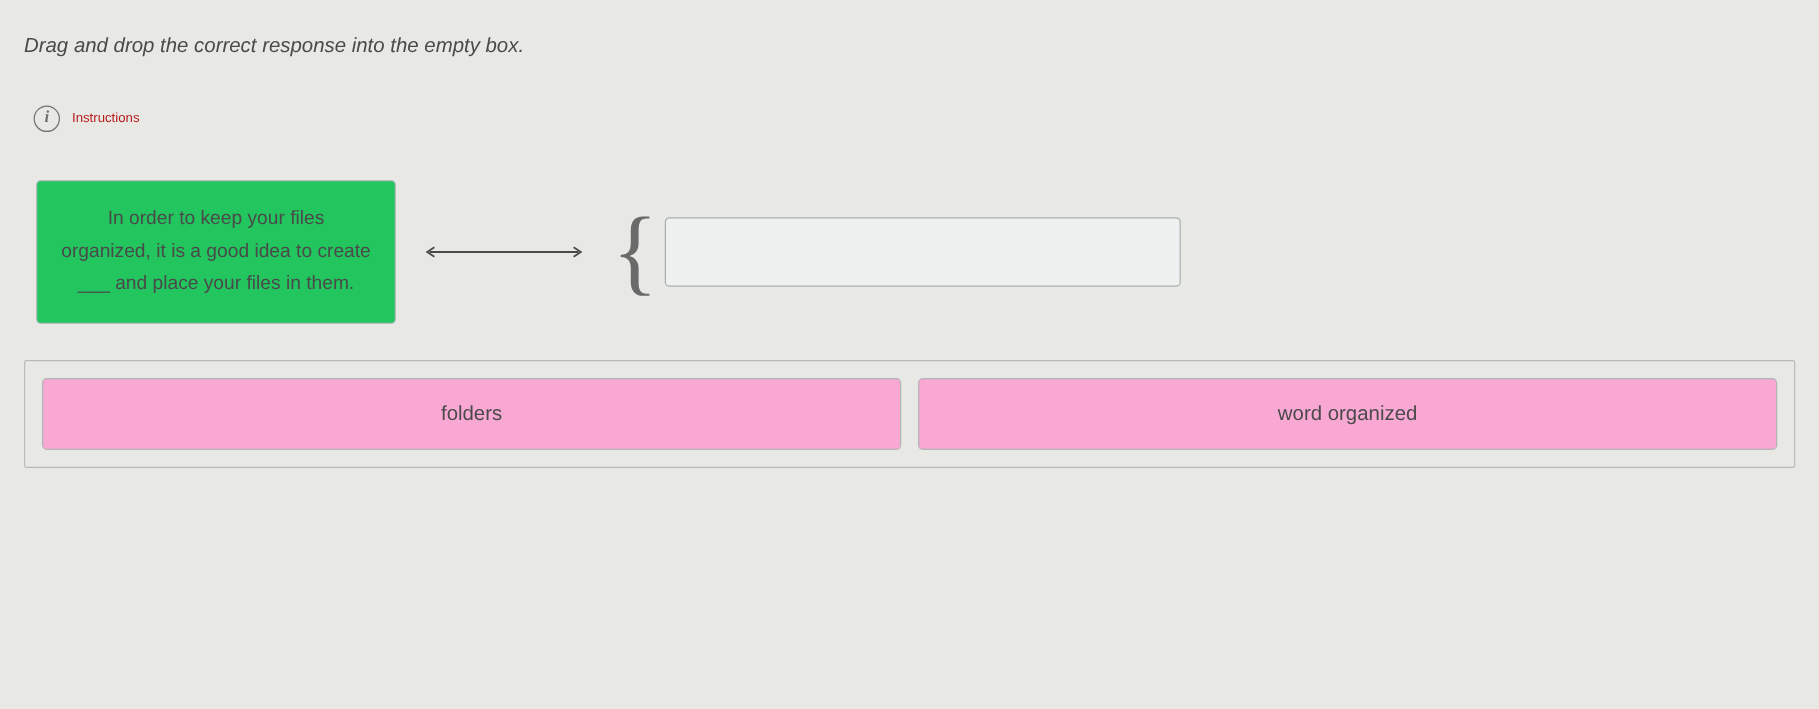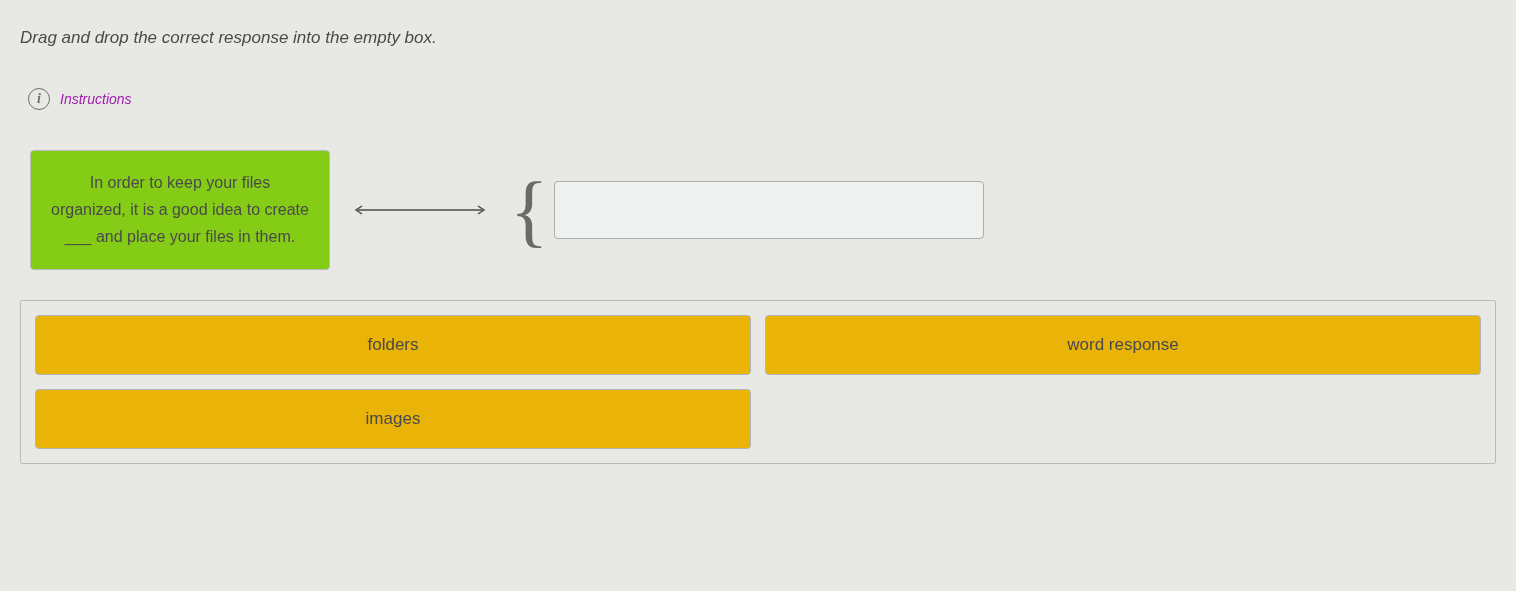--- a/index.html
+++ b/index.html
@@ -38,33 +38,32 @@
       align-items: center;
       justify-content: center;
       font-family: Georgia, serif;
       font-style: italic;
       font-size: 14px;
       color: #707070;
       font-weight: bold;
       line-height: 1;
     }
     .instructions-label {
-      font-size: 14px;
-      color: #a21caf;
-      font-style: italic;
+      font-size: 11px;
+      color: #b91c1c;
     }
     .question-area {
       display: flex;
       align-items: center;
       gap: 20px;
       margin-bottom: 30px;
       margin-left: 10px;
     }
     .question-card {
-      background: #84cc16;
+      background: #22c55e;
       border: 1px solid #b8bcbb;
       border-radius: 4px;
       padding: 18px 20px;
       width: 300px;
       text-align: center;
       font-size: 16px;
       line-height: 1.7;
       color: #4a4a4a;
     }
     .arrow-container {
@@ -101,21 +100,21 @@
       border-radius: 2px;
       padding: 14px;
       display: grid;
       grid-template-columns: 1fr 1fr;
       gap: 14px;
       margin-top: 18px;
     }
     .option-item {
       border: 1.5px solid #b0b6b5;
       border-radius: 4px;
-      background: #eab308;
+      background: #f9a8d4;
       height: 60px;
       display: flex;
       align-items: center;
       justify-content: center;
       font-size: 17px;
       color: #4a4a4a;
       cursor: grab;
     }
   </style>
 </head>
@@ -138,15 +137,14 @@
     </svg>
   </div>
   <div class="brace-container">
     <span class="brace">{</span>
     <div class="drop-target"></div>
   </div>
 </div>
 
 <div class="options-container">
   <div class="option-item">folders</div>
-  <div class="option-item">word response</div>
-  <div class="option-item">images</div>
+  <div class="option-item">word organized</div>
 </div>
 
 </body></html>

